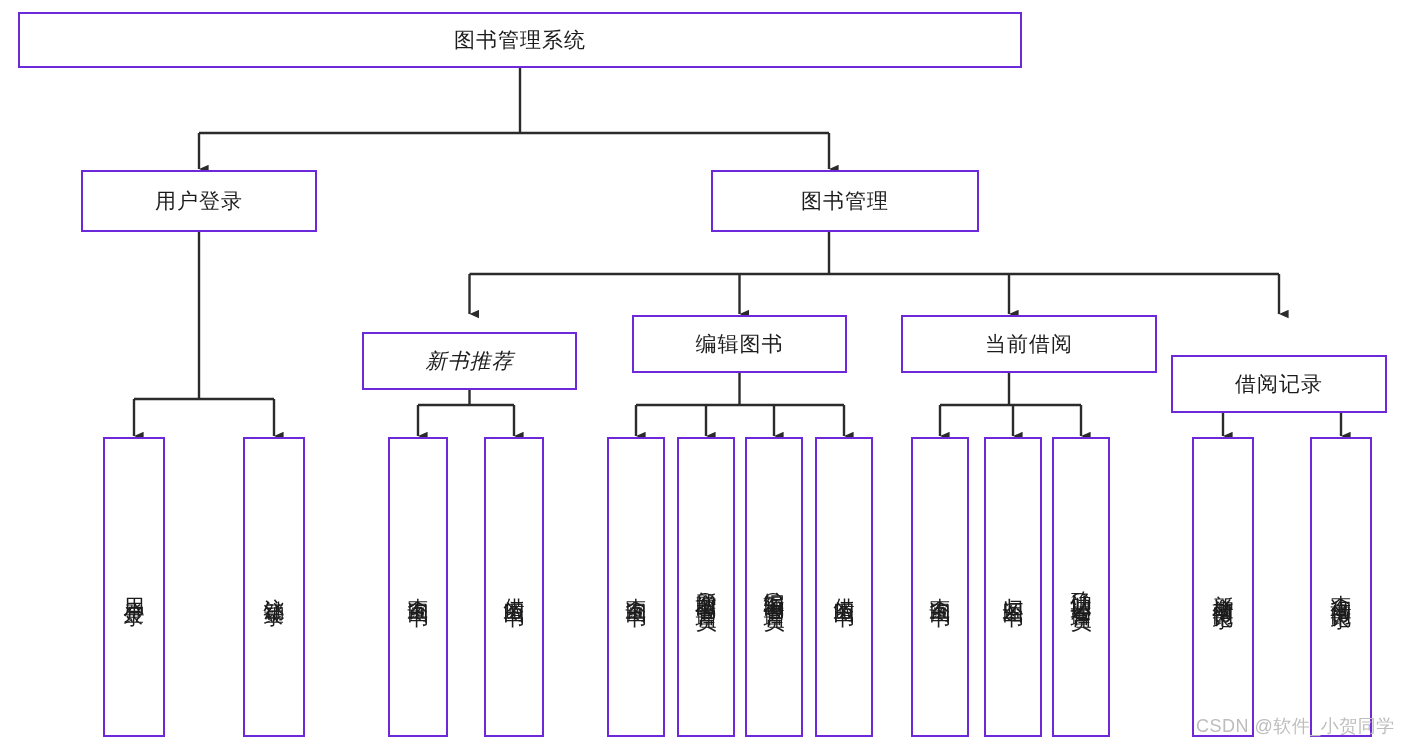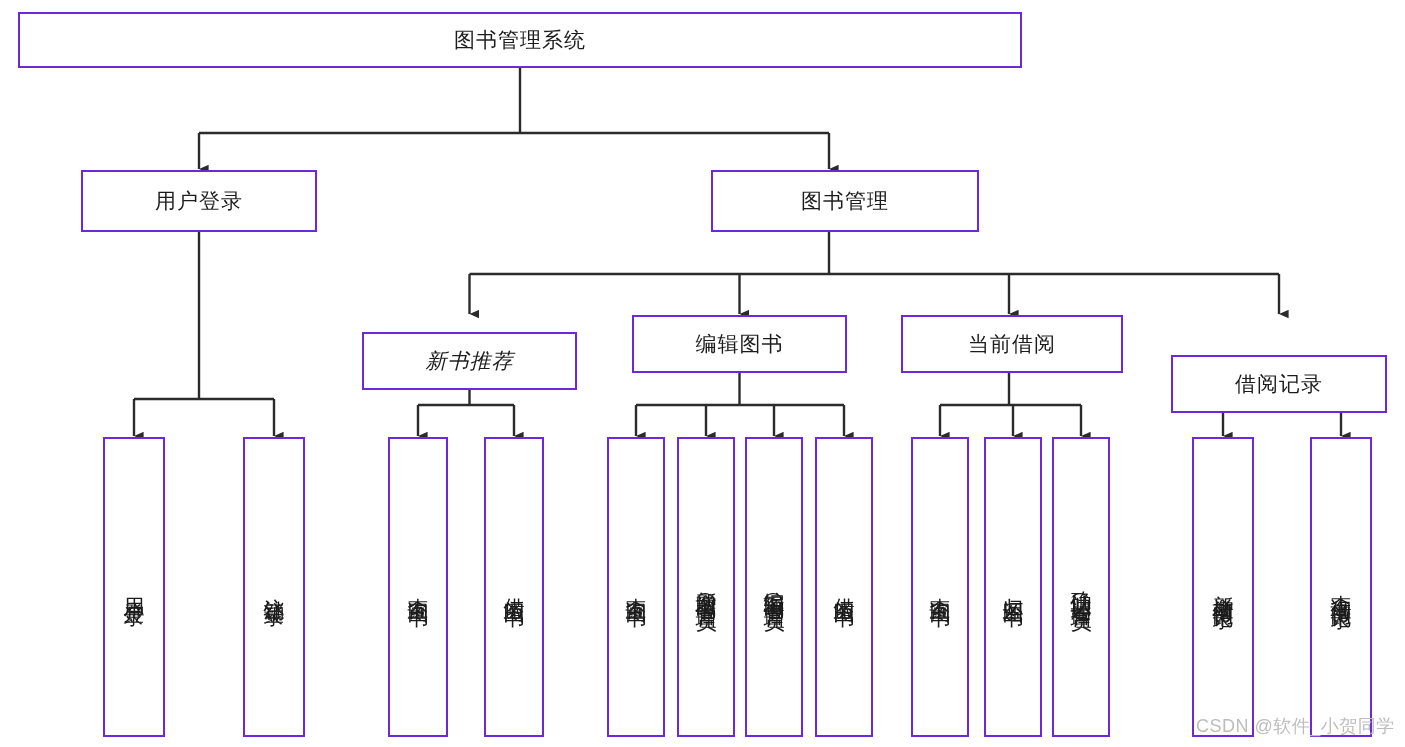--- a/index.html
+++ b/index.html
@@ -117,21 +117,21 @@
       </div>
       <div class="node horizontal" style="left: 711px; top: 170px; width: 268px; height: 62px;">
         <span class="label-h">图书管理</span>
       </div>
       <div class="node horizontal" style="left: 362px; top: 332px; width: 215px; height: 58px; font-style: italic;">
         <span class="label-h">新书推荐</span>
       </div>
       <div class="node horizontal" style="left: 632px; top: 315px; width: 215px; height: 58px;">
         <span class="label-h">编辑图书</span>
       </div>
-      <div class="node horizontal" style="left: 901px; top: 315px; width: 222px; height: 58px;">
+      <div class="node horizontal" style="left: 901px; top: 315px; width: 256px; height: 58px;">
         <span class="label-h">当前借阅</span>
       </div>
       <div class="node horizontal" style="left: 1171px; top: 315px; width: 216px; height: 58px; margin-top: 40px;">
         <span class="label-h">借阅记录</span>
       </div>
       <div class="node vertical" style="left: 103px; top: 437px; width: 62px; height: 300px;">
         <span class="label-v">用户登录</span>
       </div>
       <div class="node vertical" style="left: 243px; top: 437px; width: 62px; height: 300px;">
         <span class="label-v">注销登录</span>

